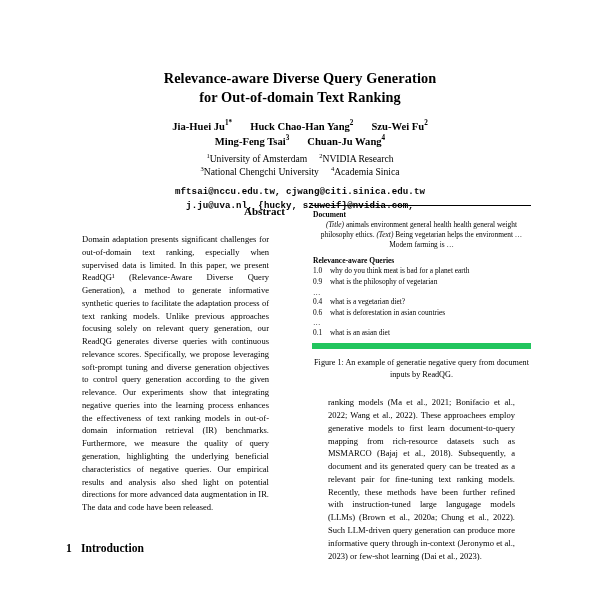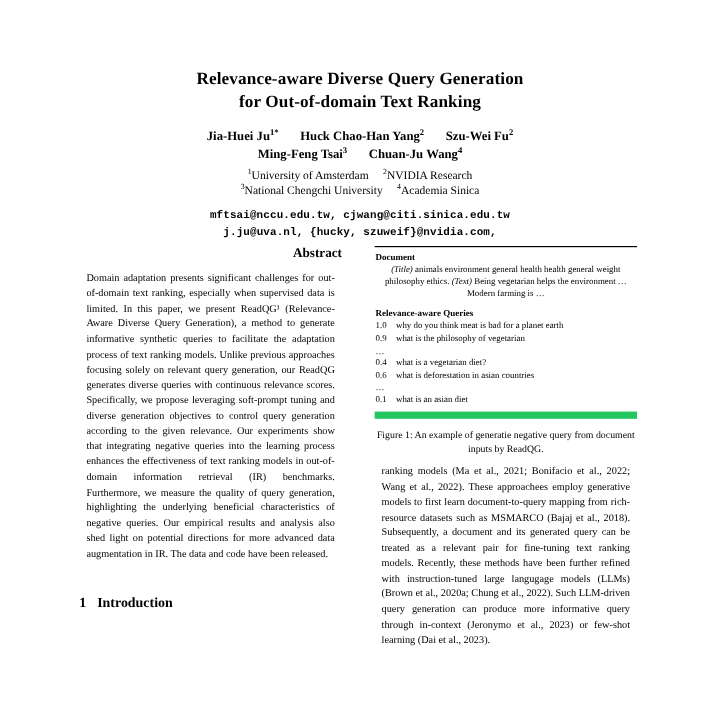--- a/index.html
+++ b/index.html
@@ -11,21 +11,21 @@
     width: 600px;
     height: 600px;
     overflow: hidden;
     font-family: "Liberation Serif", "DejaVu Serif", serif;
     color: #000000;
   }
   .page {
     position: relative;
     width: 600px;
     height: 544px;
-    padding: 0;
+    padding: 12px;
     box-sizing: border-box;
   }
 
   
   .titleblock {
     padding-top: 57px;
     text-align: center;
   }
   .paper-title {
     font-size: 14.3px;
@@ -101,21 +101,21 @@
     margin: 0 0 8px 0;
   }
   .sec-head {
     font-size: 11.6px;
     font-weight: bold;
     margin: 28px 0 7px 0;
   }
   .sec-head .num { display: inline-block; width: 15px; }
 
   p.body {
-    margin: 6px;
+    margin: 16px;
     font-size: 8.55px;
     line-height: 1.495;
     text-align: justify;
     text-justify: inter-word;
     hyphens: none;
   }
 
   
   .figure {
     margin: 0 0 0 0;

